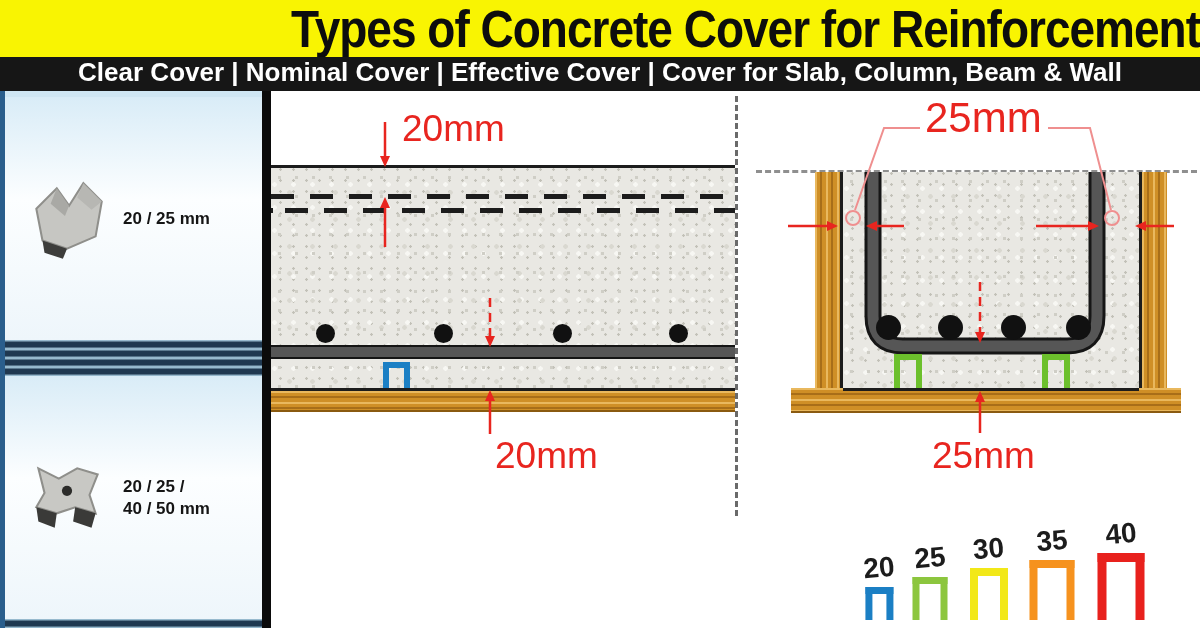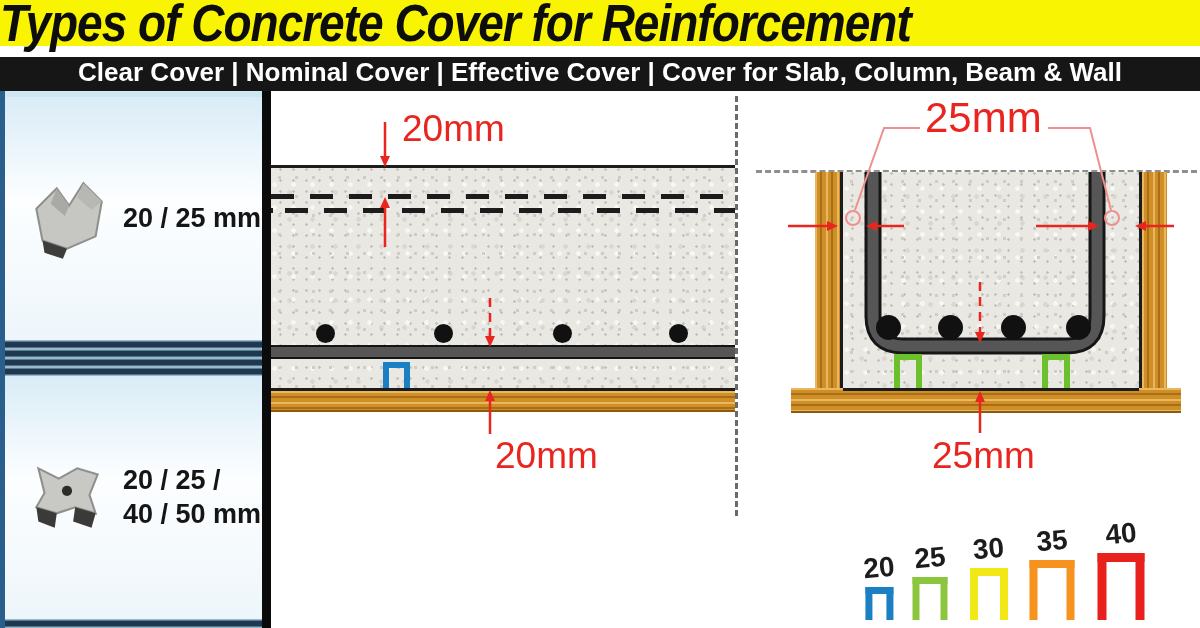--- a/index.html
+++ b/index.html
@@ -1,38 +1,38 @@
 <!DOCTYPE html>
 <html><head>
 <meta charset="utf-8">
 <style>
   * { margin:0; padding:0; box-sizing:border-box; }
   body { background:#888; font-family:"Liberation Sans", sans-serif; }
   .page { position:relative; width:1200px; height:628px; background:#ffffff; overflow:hidden; margin:0 auto; }
 
   
-  .title-bar { position:absolute; left:0; top:0; width:1200px; height:46px;
-    background:var(--banner,#f9f402); display:flex; align-items:center; justify-content:flex-start;font-style:italic; }
+  .title-bar { position:absolute; left:0; top:0; width:1200px; height:57px;
+    background:var(--banner,#f9f402); display:flex; align-items:center; justify-content:flex-end; }
   .title-bar h1 { font-size:46px; font-weight:bold; letter-spacing:-1px; color:#0d0d0d;
     transform:scaleY(1.14); white-space:nowrap; }
   .subtitle-bar { position:absolute; left:0; top:57px; width:1200px; height:34px;
     background:#161616; display:flex; align-items:flex-start; justify-content:center; }
   .subtitle-bar h2 { font-size:26px; font-weight:bold; color:#ffffff; white-space:nowrap; }
 
   
   .sidebar { position:absolute; left:0; top:91px; width:262px; height:537px;
     background:var(--sideblue,#cfe6f3); border-left:5px solid #2a5e8c;
     display:flex; flex-direction:column; }
   .side-strip { height:6px; }
   .spacer-row { flex:1; display:flex; align-items:center;
     background:linear-gradient(180deg,#d9ecf7 0%, #fcfeff 42%, #eef6fb 100%); }
   .row-divider { height:9px;
     background:linear-gradient(180deg,#b5daed 0%, var(--navy,#1f3850) 28%, var(--navy,#1f3850) 74%, #b5daed 100%); }
   .spacer-photo { width:112px; height:92px; flex:none; margin-left:6px; }
-  .spacer-label { font-size:27px; font-weight:bold; color:#151515; white-space:pre-line; line-height:1.25; }
+  .spacer-label { font-size:17px; font-weight:bold; color:#151515; white-space:pre-line; line-height:1.25; }
 
   
   .v-divider { position:absolute; left:262px; top:91px; width:9px; height:537px; background:#0b0b0b; }
 
   
   .concrete { background-color:var(--concrete,#e9e8e3);
     background-image:
       radial-gradient(circle, #cfcec6 0 1.5px, rgba(0,0,0,0) 2px),
       radial-gradient(circle, #d9d8d0 0 2px, rgba(0,0,0,0) 2.5px),
       radial-gradient(circle, #f7f7f3 0 2px, rgba(0,0,0,0) 2.5px),

